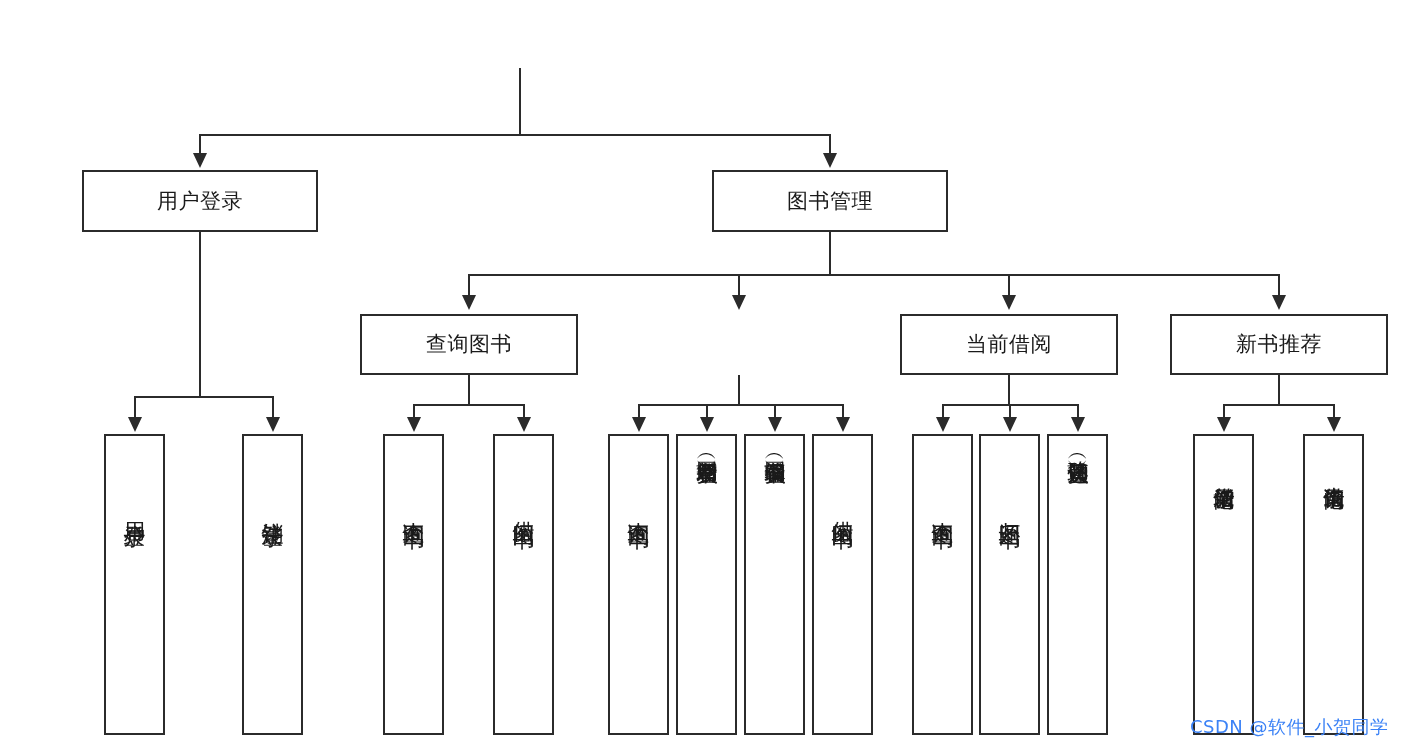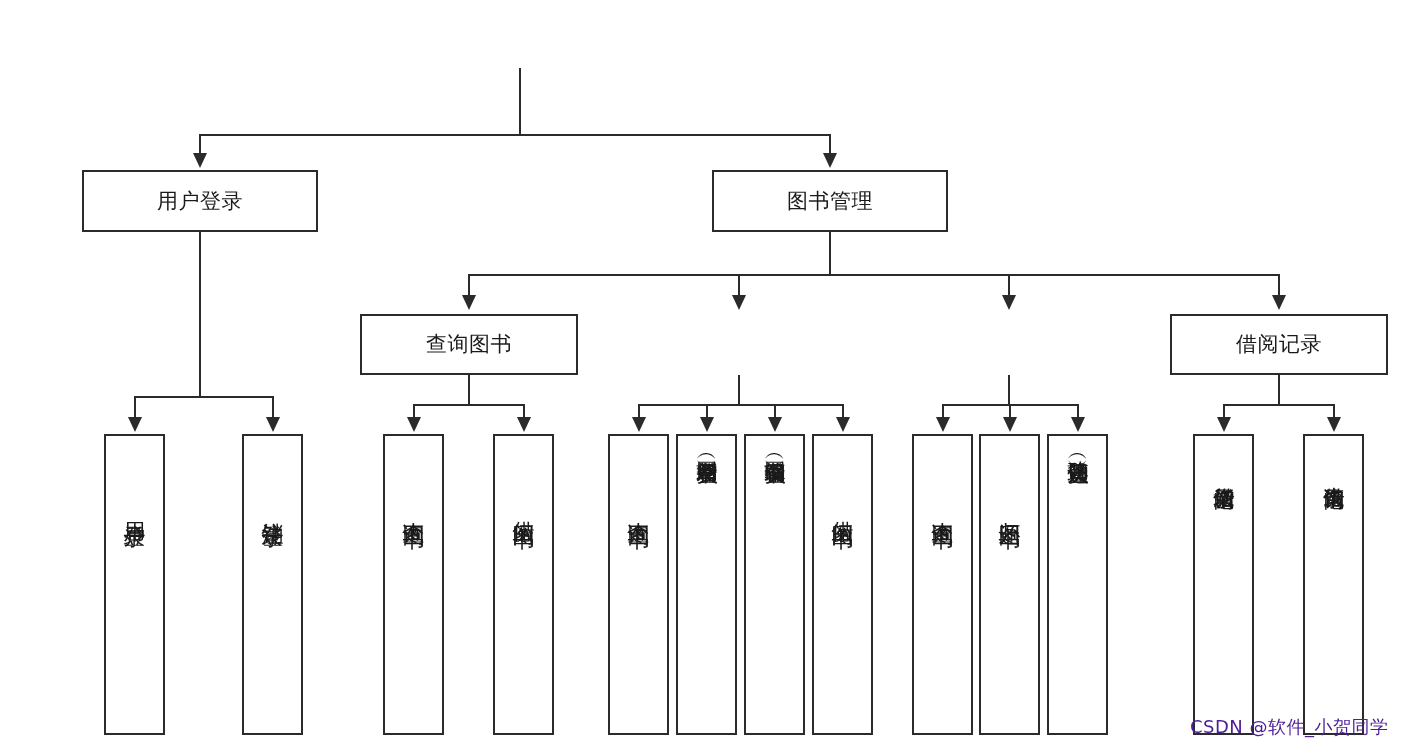--- a/index.html
+++ b/index.html
@@ -65,21 +65,21 @@
     position: absolute;
     width: 0;
     height: 0;
     border-left: 7px solid transparent;
     border-right: 7px solid transparent;
     border-top: 15px solid #2b2b2b;
   }
 
   .watermark {
     position: absolute;
-    color: #4c1d95;
+    color: #3b82f6;
     font-size: 18px;
     letter-spacing: 0.5px;
     white-space: nowrap;
     user-select: none;
   }
 </style>
 </head>
 <body>
 
 <div id="canvas">
@@ -150,23 +150,26 @@
 
   <div class="node horiz" style="left:712px; top:170px; width:236px; height:62px;">
     <span class="node-label">图书管理</span>
   </div>
 
   <div class="node horiz" style="left:360px; top:314px; width:218px; height:61px;">
     <span class="node-label">查询图书</span>
   </div>
 
 
+  <div class="node horiz" style="left:900px; top:314px; width:218px; height:61px;">
+    <span class="node-label">当前借阅</span>
+  </div>
 
   <div class="node horiz" style="left:1170px; top:314px; width:218px; height:61px;">
-    <span class="node-label">借阅记录</span>
+    <span class="node-label">新书推荐</span>
   </div>
 
   <div class="node vert" style="left:104px; top:434px; width:61px; height:301px; padding-top:68px;">
     <span class="node-label">用户登录</span>
   </div>
   <div class="node vert" style="left:242px; top:434px; width:61px; height:301px; padding-top:68px;">
     <span class="node-label">注销登录</span>
   </div>
 
   <div class="node vert" style="left:383px; top:434px; width:61px; height:301px; padding-top:68px;">

